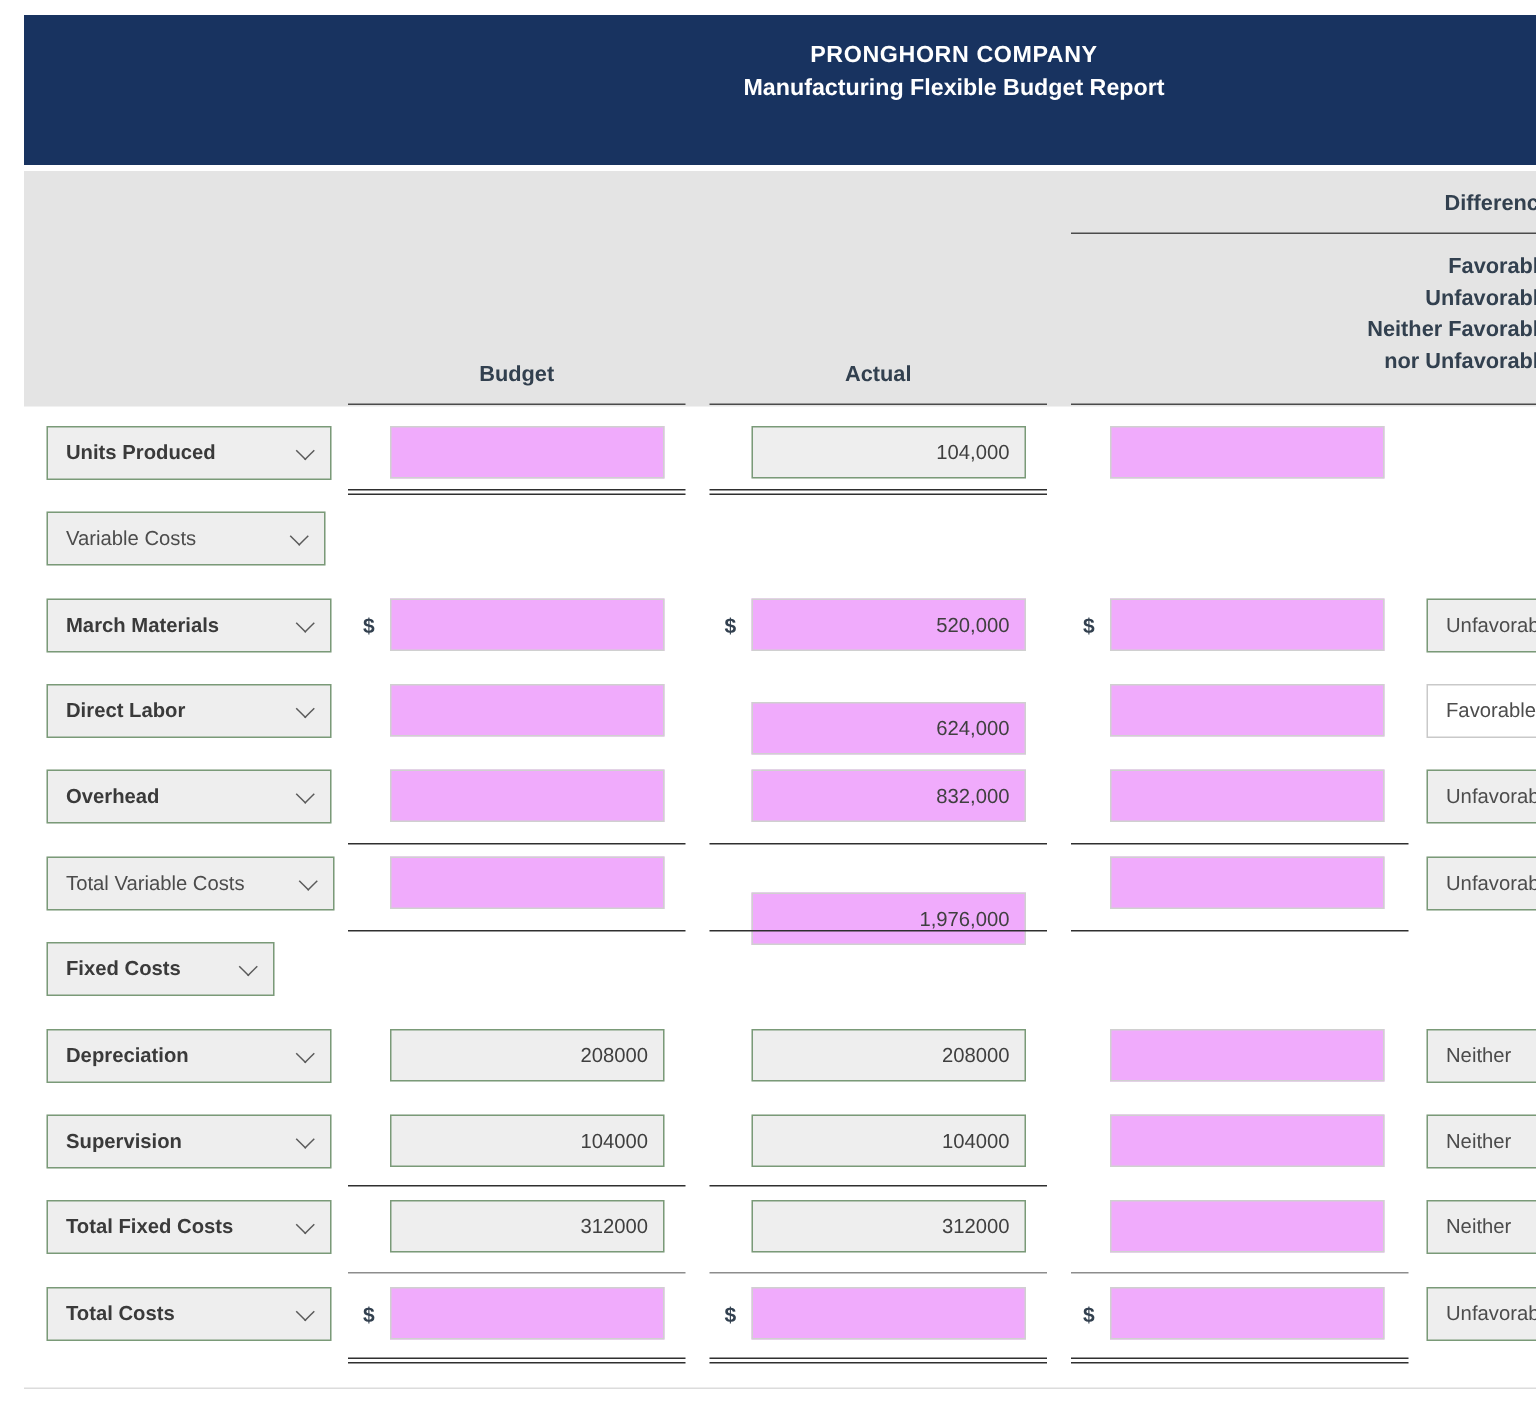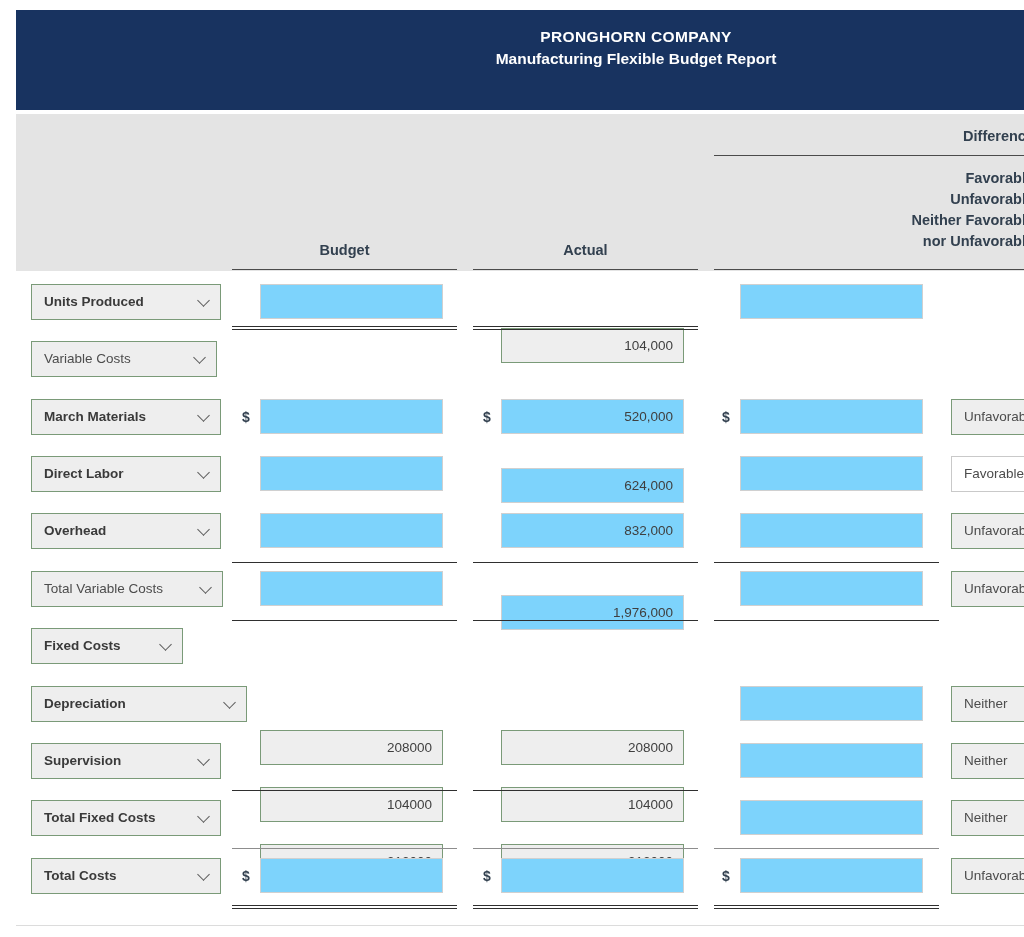--- a/index.html
+++ b/index.html
@@ -122,26 +122,26 @@
     margin-top: -6px;
     border-right: 1.6px solid #5a5a5a;
     border-bottom: 1.6px solid #5a5a5a;
     transform: rotate(45deg);
   }
 
   
   .inp {
     position: absolute;
     height: 35px;
-    background: #7dd3fc;
+    background: #f0abfc;
     border: 1px solid #d0d0d0;
     font-size: 13.5px;
     color: #3f3f3f;
   }
-  .inp.filled { background: #eeeeee; border: 1px solid #7a9a78; margin-top: 44px; }
+  .inp.filled { background: #eeeeee; border: 1px solid #7a9a78; }
   .inp .v {
     position: absolute;
     right: 10px; top: 9px;
     white-space: nowrap;
   }
 
   .dollar {
     position: absolute;
     font-size: 14px;
     font-weight: bold;
@@ -290,21 +290,21 @@
           <span class="txt">Unfavorable</span>
         </div>
       </div>
       <div class="row">
         <div class="sel bold" style="left: 31px; top: 628px; width: 152px;">
           <span class="txt">Fixed Costs</span>
           <span class="caret2"></span>
         </div>
       </div>
       <div class="row">
-        <div class="sel bold" style="left: 31px; top: 686px; width: 216px; text-align: right;">
+        <div class="sel bold" style="left: 31px; top: 686px; width: 190px; text-align: right;">
           <span class="txt">Depreciation</span>
           <span class="caret2"></span>
         </div>
         <div class="inp filled" style="left: 260px; top: 686px; width: 183px;">
           <span class="v">208000</span>
         </div>
         <div class="inp filled" style="left: 501px; top: 686px; width: 183px;">
           <span class="v">208000</span>
         </div>
         <div class="inp" style="left: 740px; top: 686px; width: 183px;">

